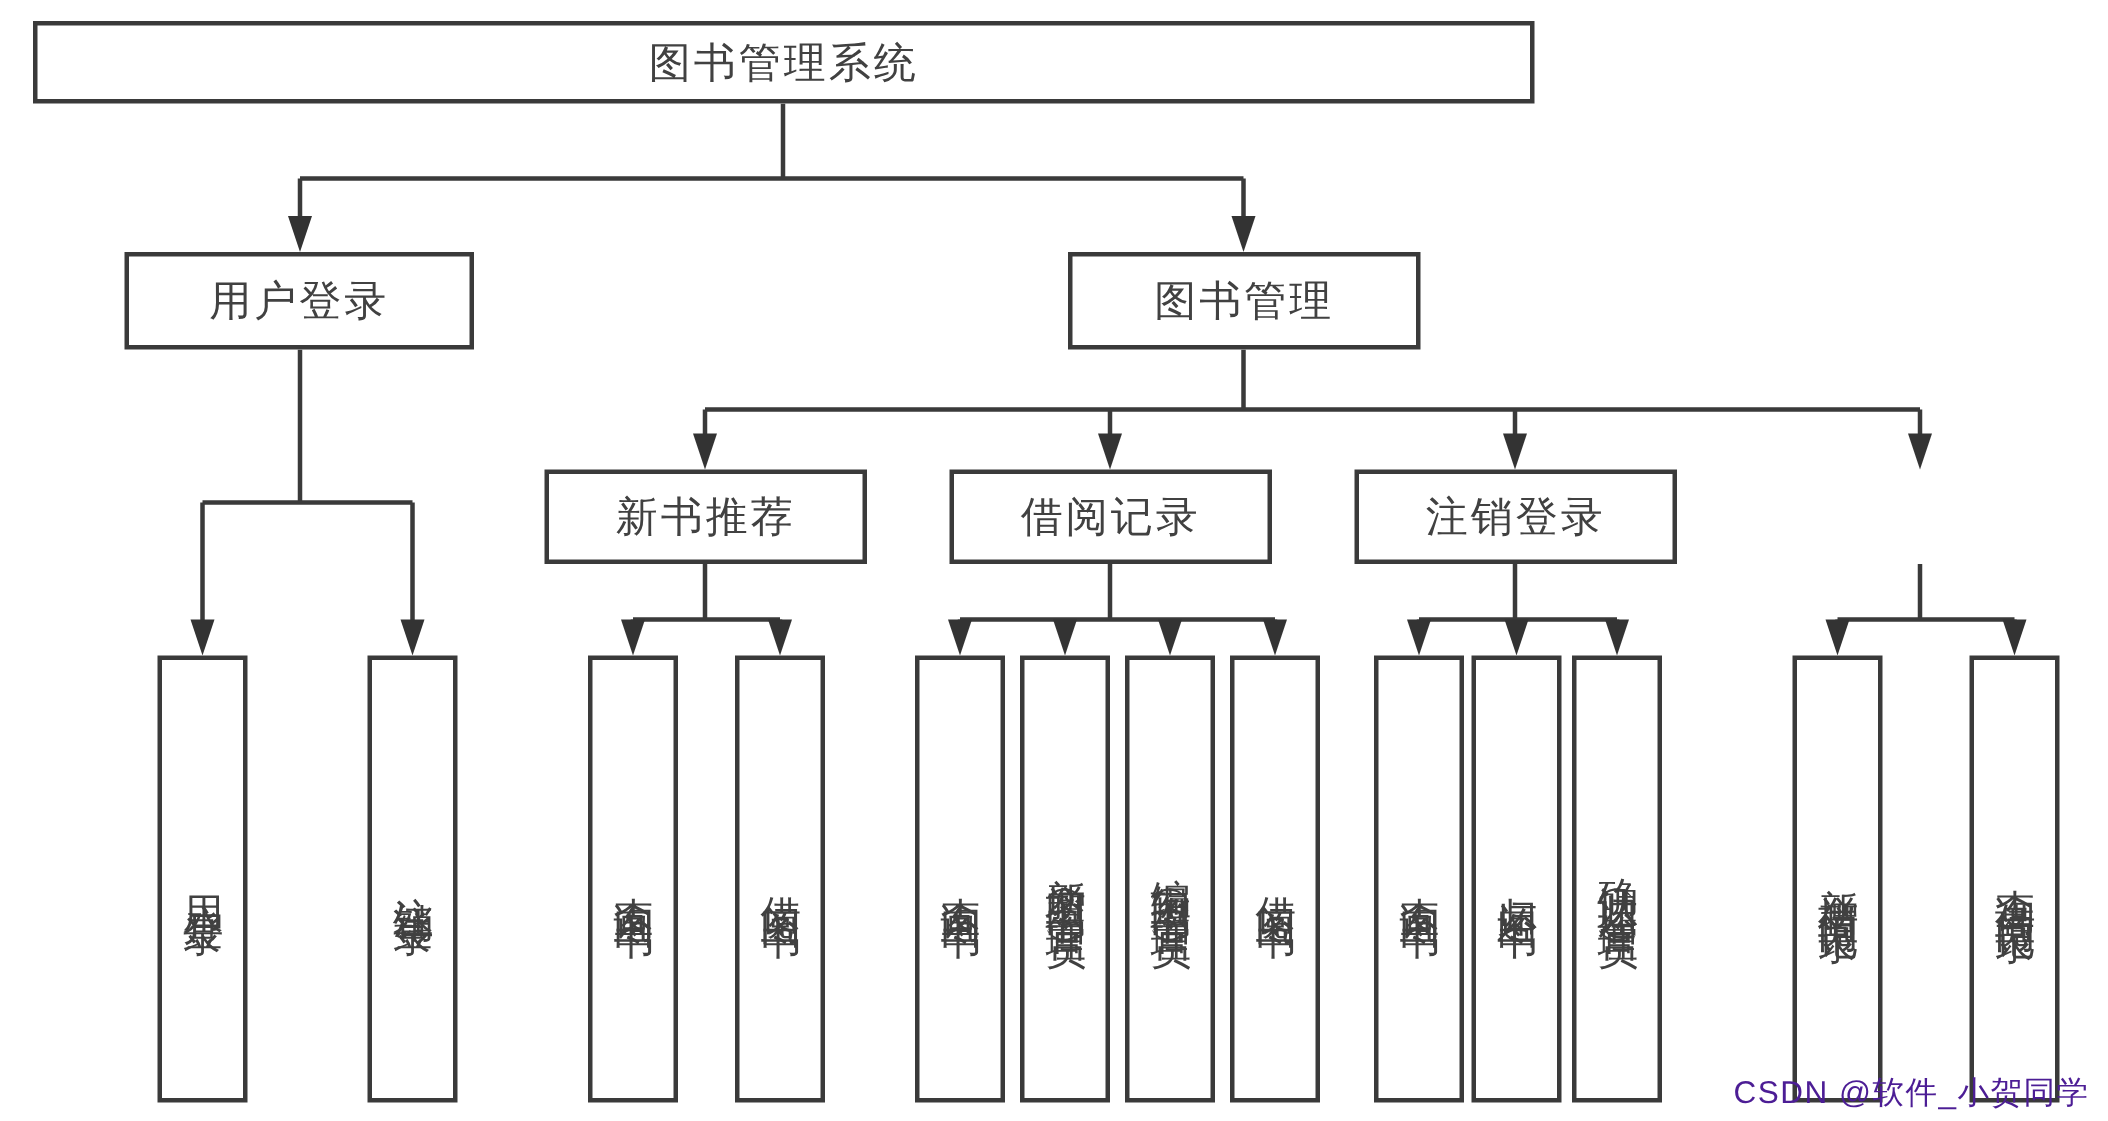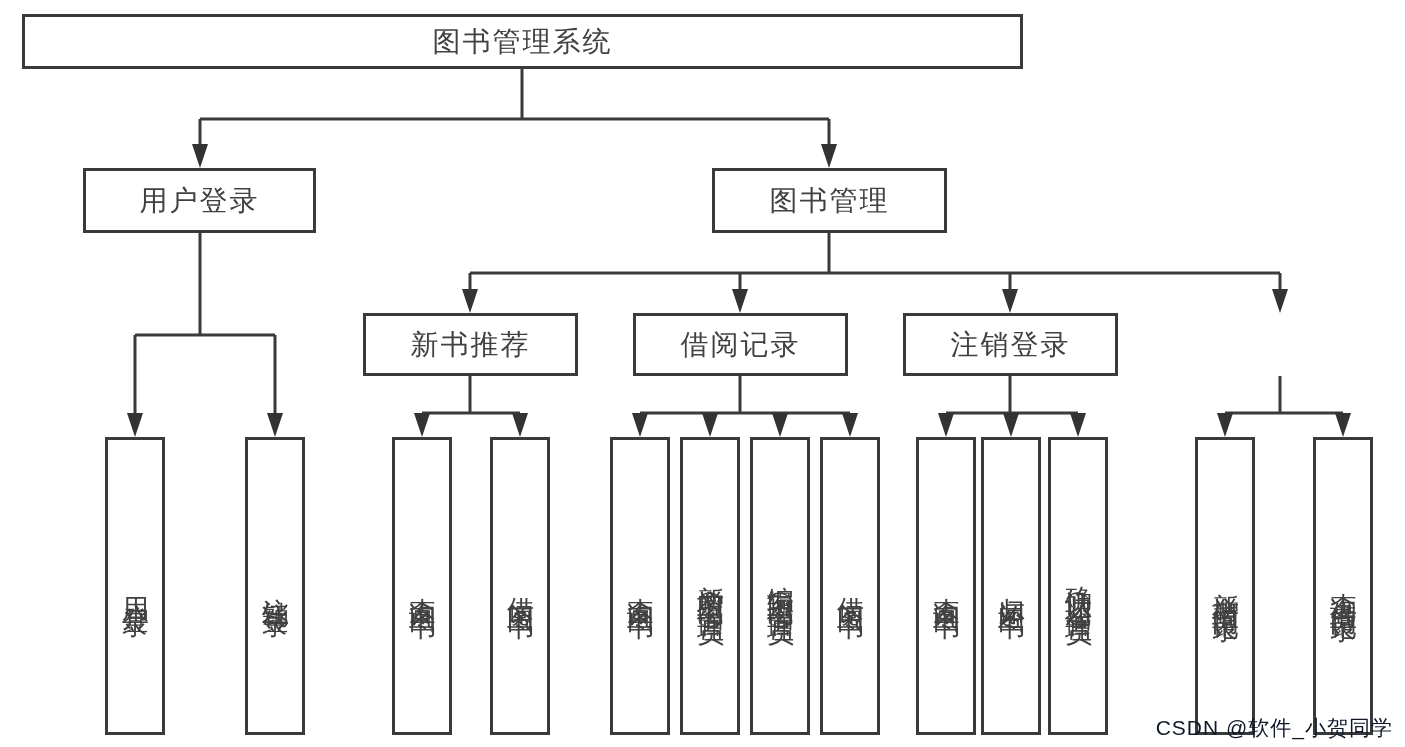--- a/index.html
+++ b/index.html
@@ -16,21 +16,21 @@
     display:flex;align-items:center;justify-content:center;
     color:#414141;font-size:28px;letter-spacing:2px;white-space:nowrap;
   }
   .leaf{
     writing-mode:vertical-rl;text-orientation:mixed;
     font-size:27px;letter-spacing:5px;line-height:1;
     white-space:normal;
   }
   .watermark{
     position:absolute;z-index:6;right:12px;bottom:5px;
-    color:#0f172a;font-size:21px;letter-spacing:1px;white-space:nowrap;
+    color:#4c1d95;font-size:21px;letter-spacing:1px;white-space:nowrap;
   }
 </style>
 </head>
 <body>
 
 <div class="stage">
 
   <svg class="connectors" width="1405" height="747" viewBox="0 0 1405 747">
     <g stroke="#3a3a3a" stroke-width="3" fill="none">
       <path d="M522 69 V119 M200 119 H829 M200 119 V150 M829 119 V150"></path>

